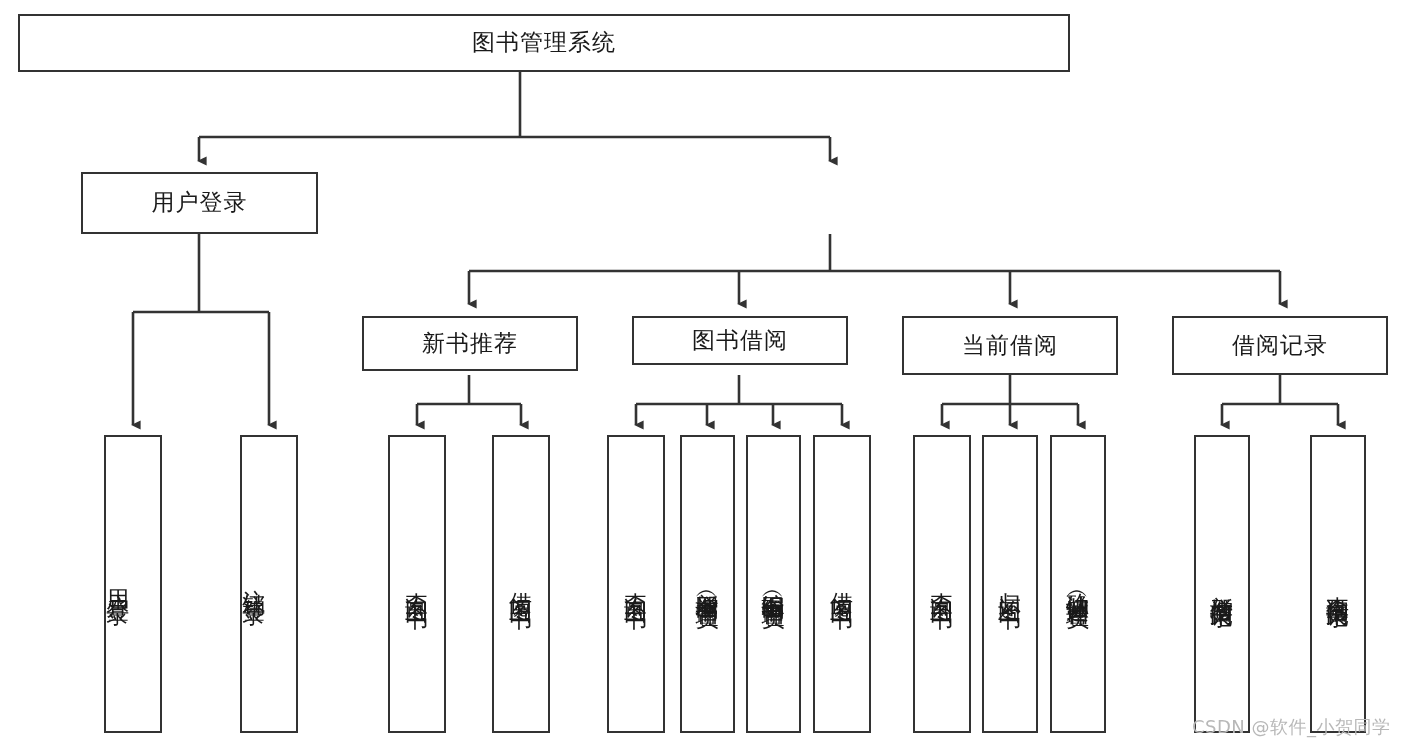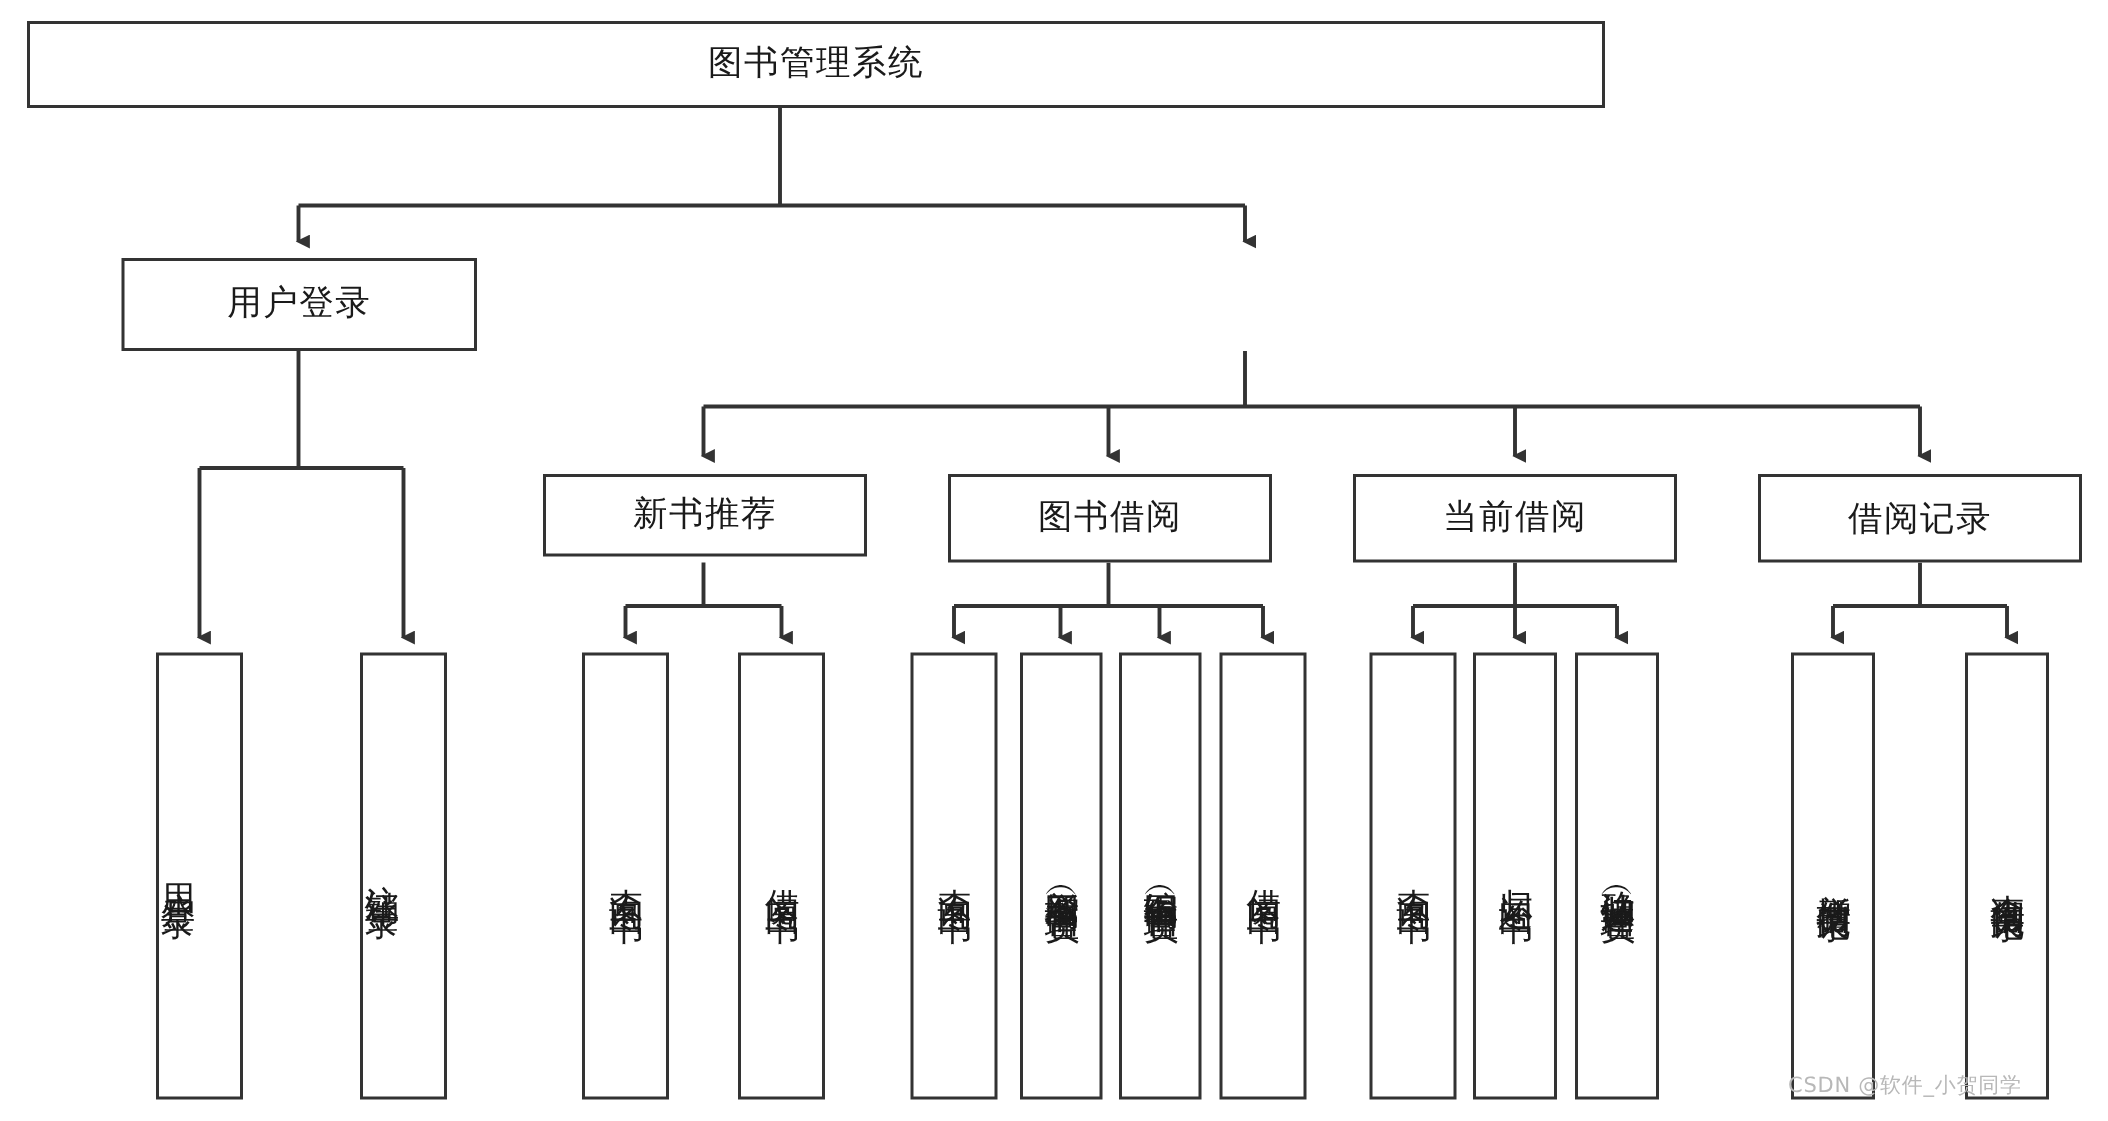--- a/index.html
+++ b/index.html
@@ -52,21 +52,21 @@
   }
   .node-v.tight {
     letter-spacing: 2px;
   }
   .node-v.align-end {
     align-items: flex-end;
     padding-bottom: 6px;
   }
   .watermark {
     position: absolute;
-    font-size: 14px;
+    font-size: 18px;
     color: #b8b8b8;
     white-space: nowrap;
     z-index: 3;
     letter-spacing: 0.5px;
   }
 </style>
 </head>
 <body>
 
 <div id="diagram-root">
@@ -123,27 +123,27 @@
     <span>图书管理系统</span>
   </div>
 
   <div class="node node-h" style="left:81px; top:172px; width:237px; height:62px;">
     <span>用户登录</span>
   </div>
 
   <div class="node node-h" style="left:362px; top:316px; width:216px; height:55px;">
     <span>新书推荐</span>
   </div>
-  <div class="node node-h" style="left:632px; top:316px; width:216px; height:59px;">
+  <div class="node node-h" style="left:632px; top:316px; width:216px; height:49px;">
     <span>图书借阅</span>
   </div>
   <div class="node node-h" style="left:902px; top:316px; width:216px; height:59px;">
     <span>当前借阅</span>
   </div>
-  <div class="node node-h" style="left:1172px; top:316px; width:216px; height:59px;font-family:Liberation Serif, serif;">
+  <div class="node node-h" style="left:1172px; top:316px; width:216px; height:59px;">
     <span>借阅记录</span>
   </div>
 
   <div class="node node-v align-end" style="left:104px; top:435px; width:58px; height:298px;">
     <span>用户登录</span>
   </div>
   <div class="node node-v align-end" style="left:240px; top:435px; width:58px; height:298px;">
     <span>注销登录</span>
   </div>
 

